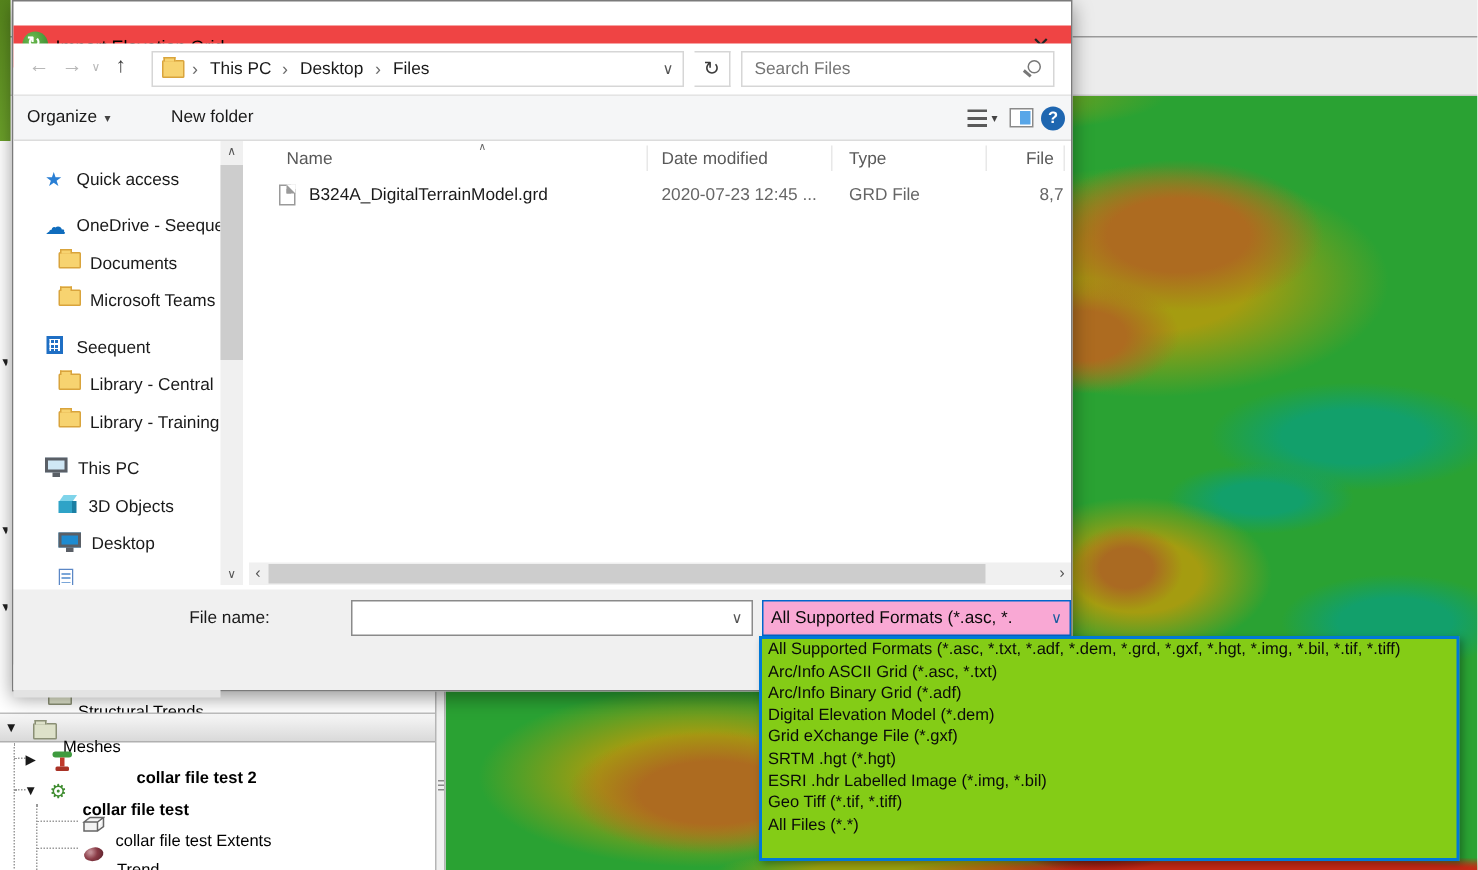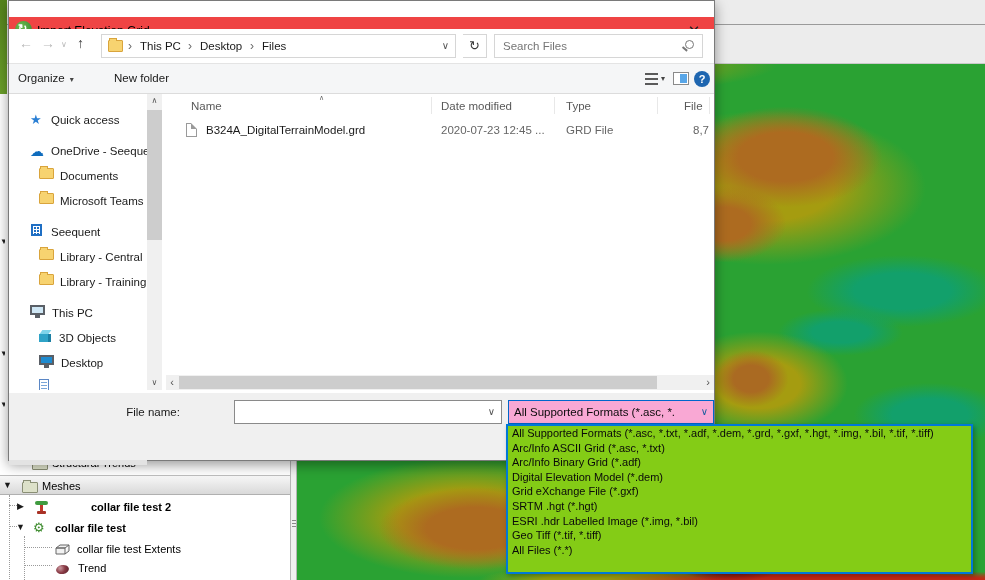--- a/index.html
+++ b/index.html
@@ -29,21 +29,21 @@
       radial-gradient(ellipse 300px 40px at 35% 0%, #a59c10 30%, rgba(165,156,16,0) 80%),
       radial-gradient(ellipse 120px 45px at 88% 44%, #12a06b 40%, rgba(18,160,107,0) 80%),
       radial-gradient(ellipse 95px 40px at 92% 68%, #12a06b 40%, rgba(18,160,107,0) 80%),
       radial-gradient(ellipse 80px 30px at 79% 52%, #12a06b 35%, rgba(18,160,107,0) 78%),
       #2aa233; }
   .bg-left-green { position:absolute; left:0; top:0; width:7px; height:94px; background:linear-gradient(#55841c,#6ba02a); }
   .peek-mark { position:absolute; left:0; width:5px; height:8px; overflow:hidden; color:#222; font-size:8px; line-height:8px; }
 
   
   .tree-row { position:absolute; left:0; width:290px; height:20px; font-size:11px; color:#000; }
-  .tree-row .lbl { position:absolute; top:4px; white-space:nowrap; }
+  .tree-row .lbl { position:absolute; top:16px; white-space:nowrap; }
   .tree-row.bold .lbl { font-weight:bold; }
   .tree-row.selected { background:linear-gradient(#f7f7f7,#d9d9d9); border-top:1px solid #bdbdbd; border-bottom:1px solid #b0b0b0; }
   .expander { position:absolute; font-size:9px; color:#1a1a1a; top:4px; }
   .t-folder { position:absolute; width:16px; height:11px; background:#dde1c9; border:1px solid #8a8f75; border-radius:1px; top:6px; }
   .t-folder::before { content:""; position:absolute; top:-3px; left:0; width:6px; height:2px; background:#dde1c9; border:1px solid #8a8f75; border-bottom:none; }
   .icon-instrument { position:absolute; width:15px; height:14px; top:3px; }
   .icon-instrument .bar { position:absolute; left:1px; top:1px; width:13px; height:4px; background:#3f9b3f; border-radius:2px; }
   .icon-instrument .stem { position:absolute; left:6px; top:5px; width:3px; height:6px; background:#c0392b; }
   .icon-instrument .base { position:absolute; left:3px; top:11px; width:9px; height:3px; background:#a93226; border-radius:1px; }
   .icon-gear { position:absolute; top:2px; font-size:13px; color:#3e8c2f; line-height:15px; }

